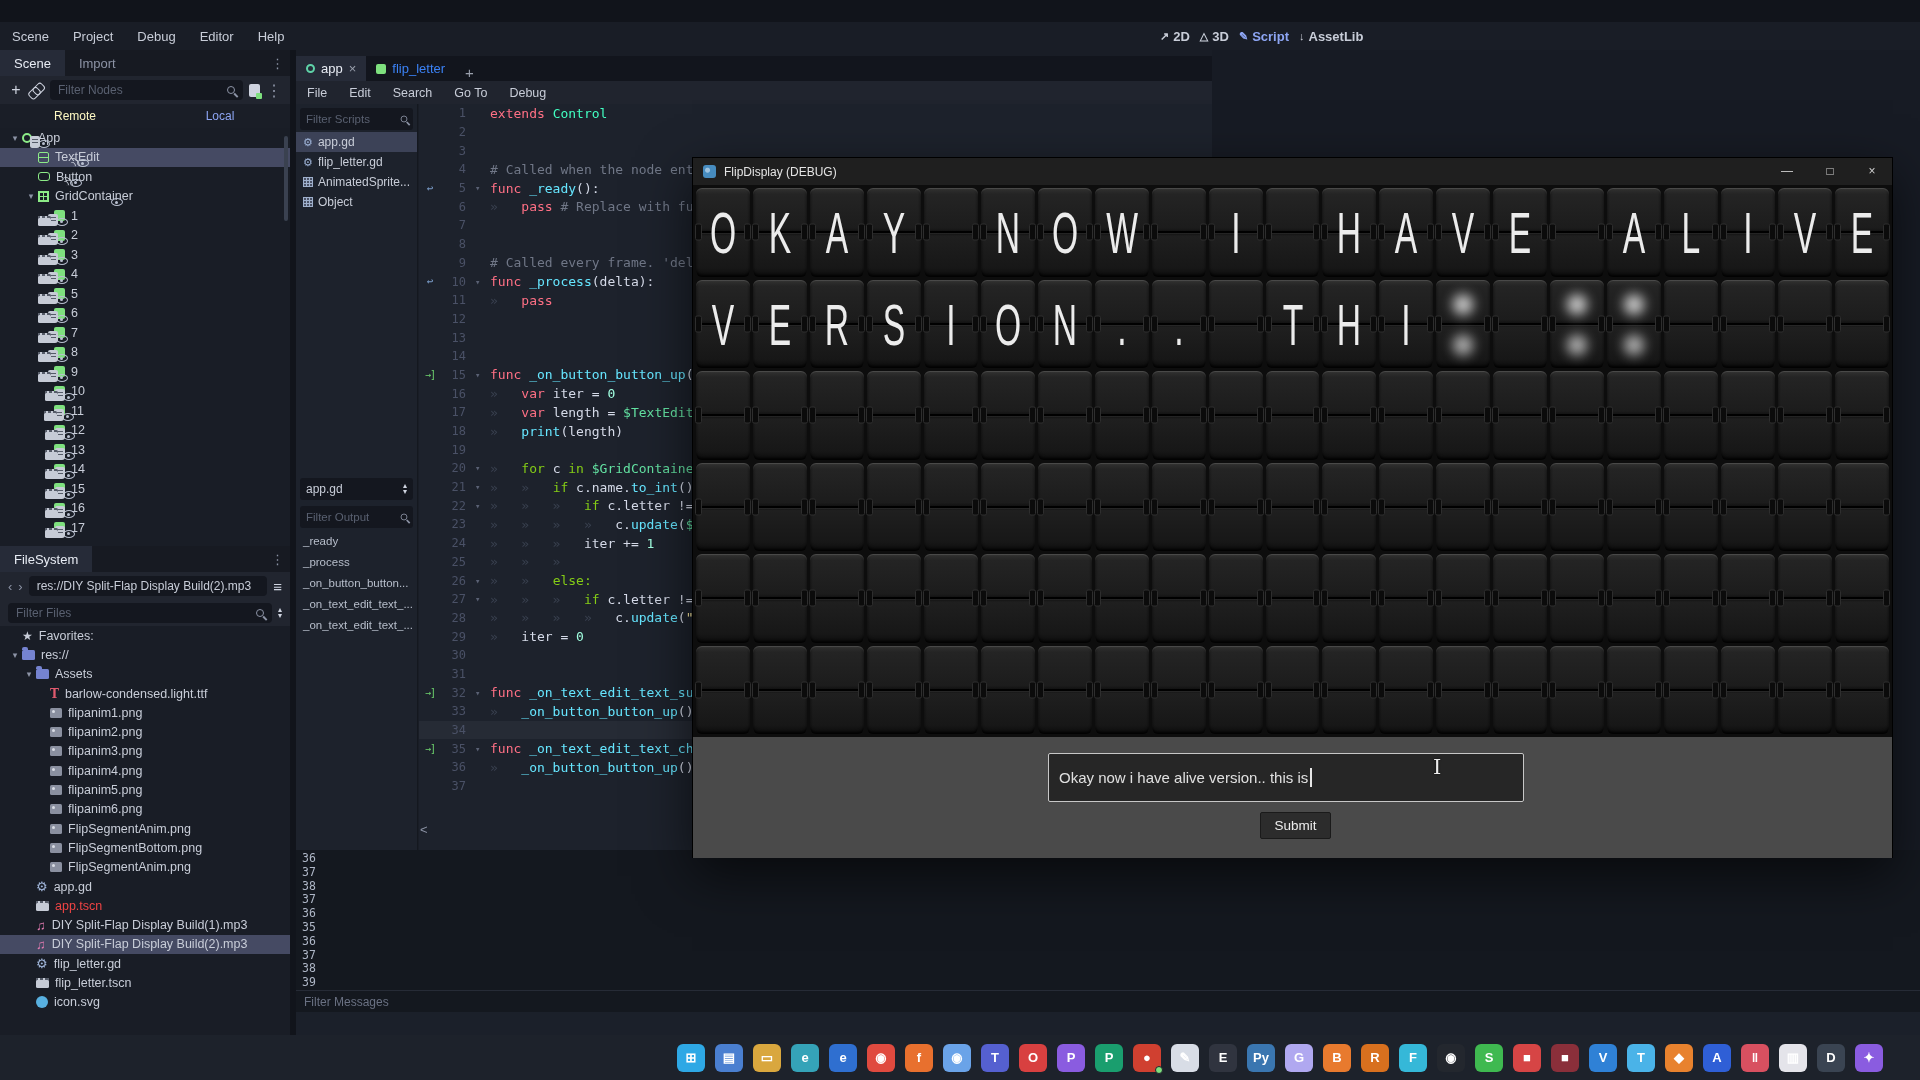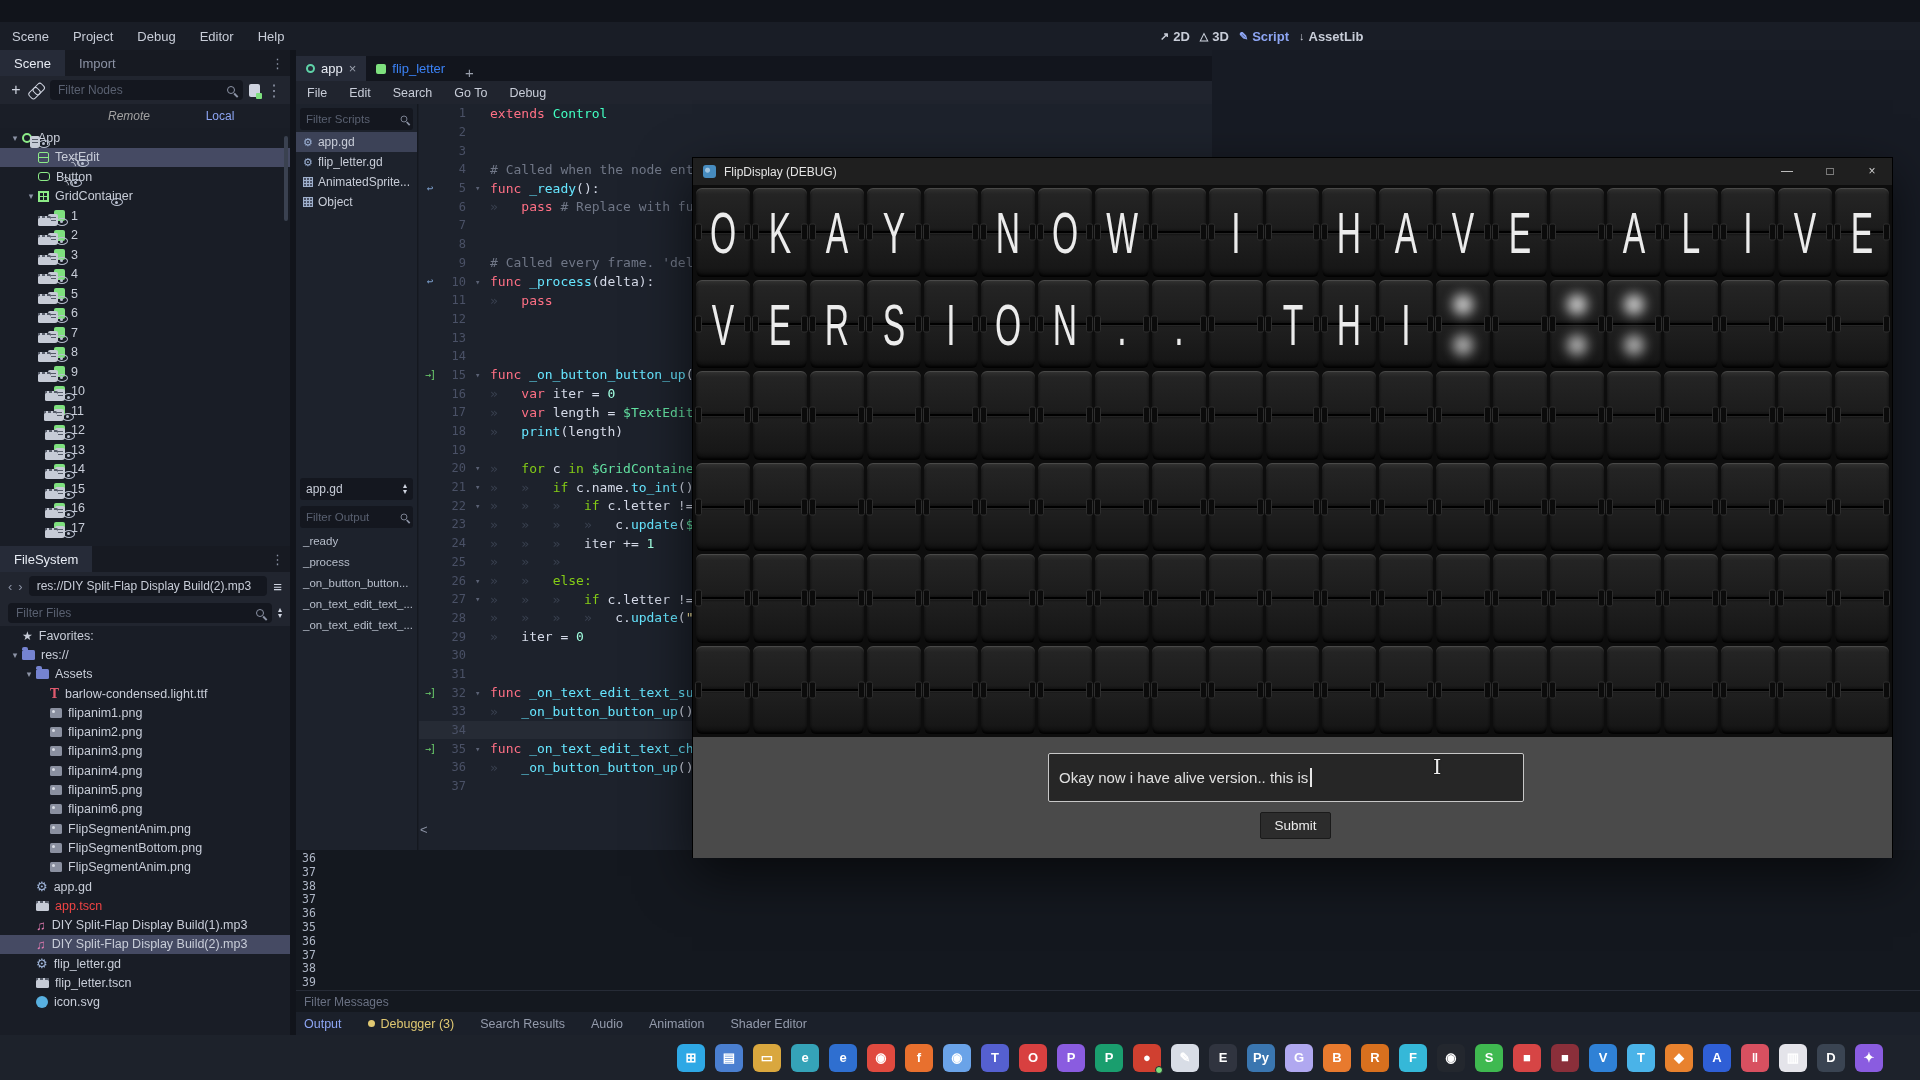--- a/index.html
+++ b/index.html
@@ -37,21 +37,21 @@
   .filter-box { flex:1; height:20px; background:#14171f; border-radius:4px; display:flex;
     align-items:center; padding:0 8px; font-size:12px; color:#596070; position:relative; }
   .i-search { width:8px; height:8px; border:1.5px solid #8c93a5; border-radius:50%; position:relative; flex:none; }
   .i-search::after { content:""; position:absolute; width:1.5px; height:5px; background:#8c93a5;
     left:7px; top:6px; transform:rotate(-45deg); }
   .filter-box .i-search { position:absolute; right:8px; }
   .i-attach { width:11px; height:13px; background:#cfd4e0; border-radius:2px; position:relative; }
   .i-attach::after { content:""; position:absolute; right:-2px; bottom:-2px; width:6px; height:6px;
     background:#7ee07e; border-radius:1px; }
   .remote-local { height:24px; background:#1a1e27; display:flex; align-items:center; font-size:12px; }
-  .remote-lbl { width:150px; text-align:right; color:#a3a3a3;font-style:italic; }
+  .remote-lbl { width:150px; text-align:center; color:#fef9c3; }
   .local-lbl { flex:1; text-align:center; color:#8da5f3; }
   .scene-tree { height:418px; overflow:hidden; background:#191d26; position:relative; }
   .tree-row { height:19.5px; display:flex; align-items:center; font-size:12.5px; color:#c8cdd8; position:relative; }
   .tree-row.selected { background:#454a63; }
   .expander { width:14px; color:#8c93a5; font-size:9px; text-align:center; flex:none; }
   .nicon { flex:none; margin-right:6px; }
   .node-control { width:10px; height:10px; border:2px solid #8ceb87; border-radius:50%; }
   .node-textedit { width:11px; height:11px; border:1.5px solid #8ceb87; border-radius:2px;
     background:linear-gradient(transparent 45%, #8ceb87 45%, #8ceb87 60%, transparent 60%); }
   .node-button { width:12px; height:9px; border:1.5px solid #8ceb87; border-radius:3px; }
@@ -838,41 +838,20 @@
         <div class="log-line">36</div>
         <div class="log-line">35</div>
         <div class="log-line">36</div>
         <div class="log-line">37</div>
         <div class="log-line">38</div>
         <div class="log-line">39</div>
       </div>
     <div class="filter-msgs">
       <span>Filter Messages</span>
     </div>
-    <div class="bottom-tabs" id="bottom-tabs">
-        <span class="btab active">
-          <span>Output</span>
-        </span>
-        <span class="btab warn">
-          <span class="bdot"></span>
-          <span>Debugger (3)</span>
-        </span>
-        <span class="btab">
-          <span>Search Results</span>
-        </span>
-        <span class="btab">
-          <span>Audio</span>
-        </span>
-        <span class="btab">
-          <span>Animation</span>
-        </span>
-        <span class="btab">
-          <span>Shader Editor</span>
-        </span>
-      </div>
   </div>
 
   <div class="game-window abs">
     <div class="gw-titlebar">
       <span class="gw-icon"></span>
       <span class="gw-title">FlipDisplay (DEBUG)</span>
       <span class="gw-btn" style="right:85px;">—</span>
       <span class="gw-btn" style="right:42px;">□</span>
       <span class="gw-btn" style="right:0;">×</span>
     </div>

